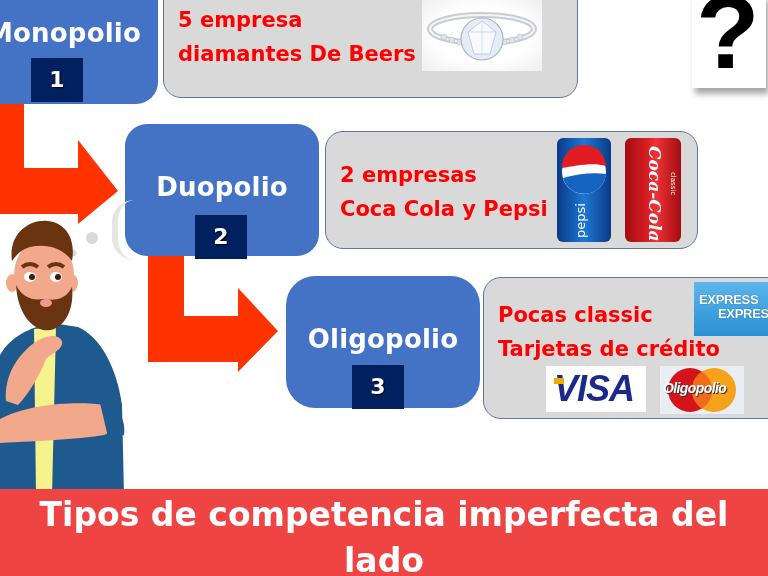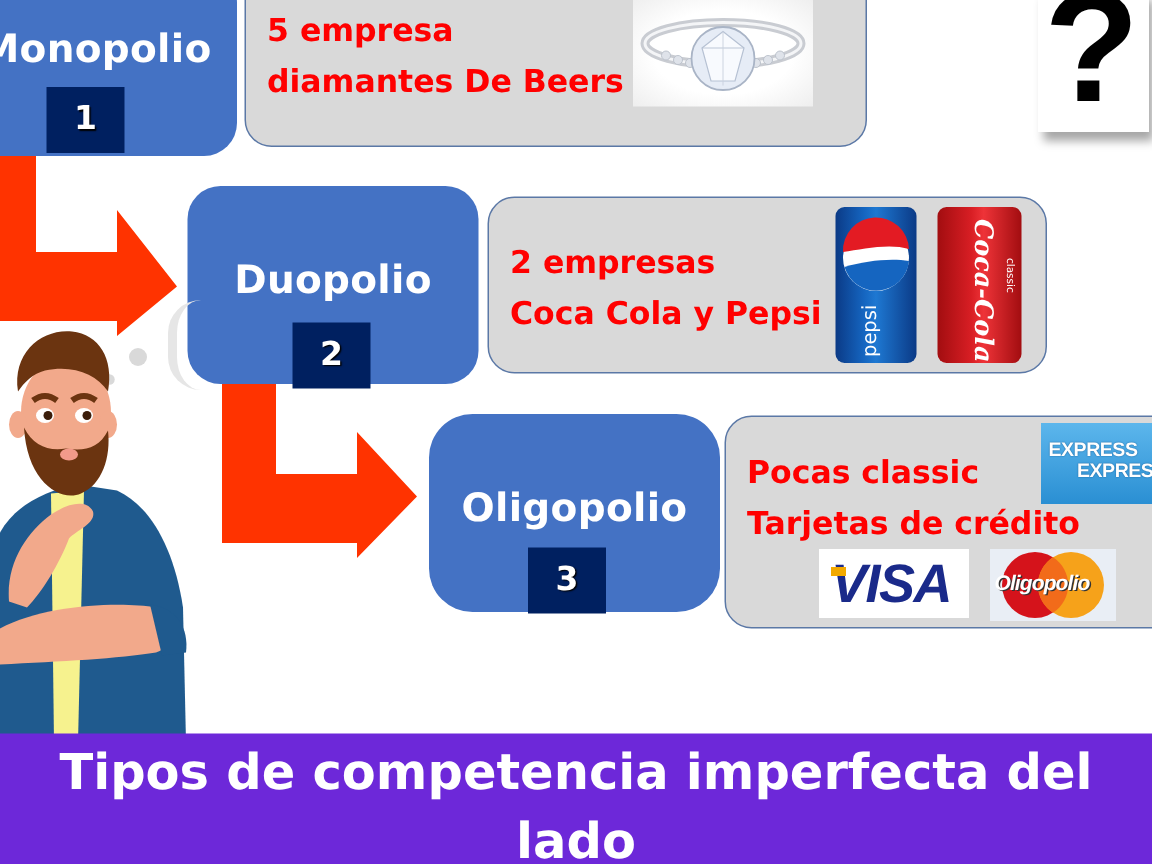--- a/index.html
+++ b/index.html
@@ -4,21 +4,21 @@
 <style>
   html, body { margin:0; padding:0; }
   body { width:768px; height:576px; overflow:hidden; background:#ffffff; position:relative; font-family:"DejaVu Sans", sans-serif; }
   .abs { position:absolute; }
   .tbox { background:#4472c4; border-radius:22px; color:#ffffff; font-weight:bold; font-size:26px; display:flex; justify-content:center; align-items:flex-start; box-sizing:border-box; }
   .tlabel { position:absolute; width:100%; text-align:center; letter-spacing:0.2px; }
   .num { position:absolute; background:#002060; color:#ffffff; font-weight:bold; font-size:22px; text-align:center; width:52px; height:44px; line-height:44px; text-shadow:1px 1px 1px #000; }
   .gbox { background:#d9d9d9; border:1.5px solid #5b78a6; border-radius:18px; box-sizing:border-box; }
   .gtext { position:absolute; color:#ff0000; font-weight:bold; font-size:21px; line-height:34px; white-space:nowrap; }
   .arrow { fill:#ff3300; }
-  .footer { background:#6d28d9; color:#ffffff; font-weight:bold; font-size:33px; text-align:center; line-height:46px; }
+  .footer { background:#ef4444; color:#ffffff; font-weight:bold; font-size:33px; text-align:center; line-height:46px; }
 </style>
 </head>
 <body>
 
 <div class="abs tbox" style="left:-30px; top:-20px; width:188px; height:124px;">
   <span class="tlabel" style="top:38px; left:0;">Monopolio</span>
 </div>
 <div class="abs num" style="left:31px; top:58px;">1</div>
 
 <div class="abs gbox" style="left:163px; top:-20px; width:415px; height:118px;">

